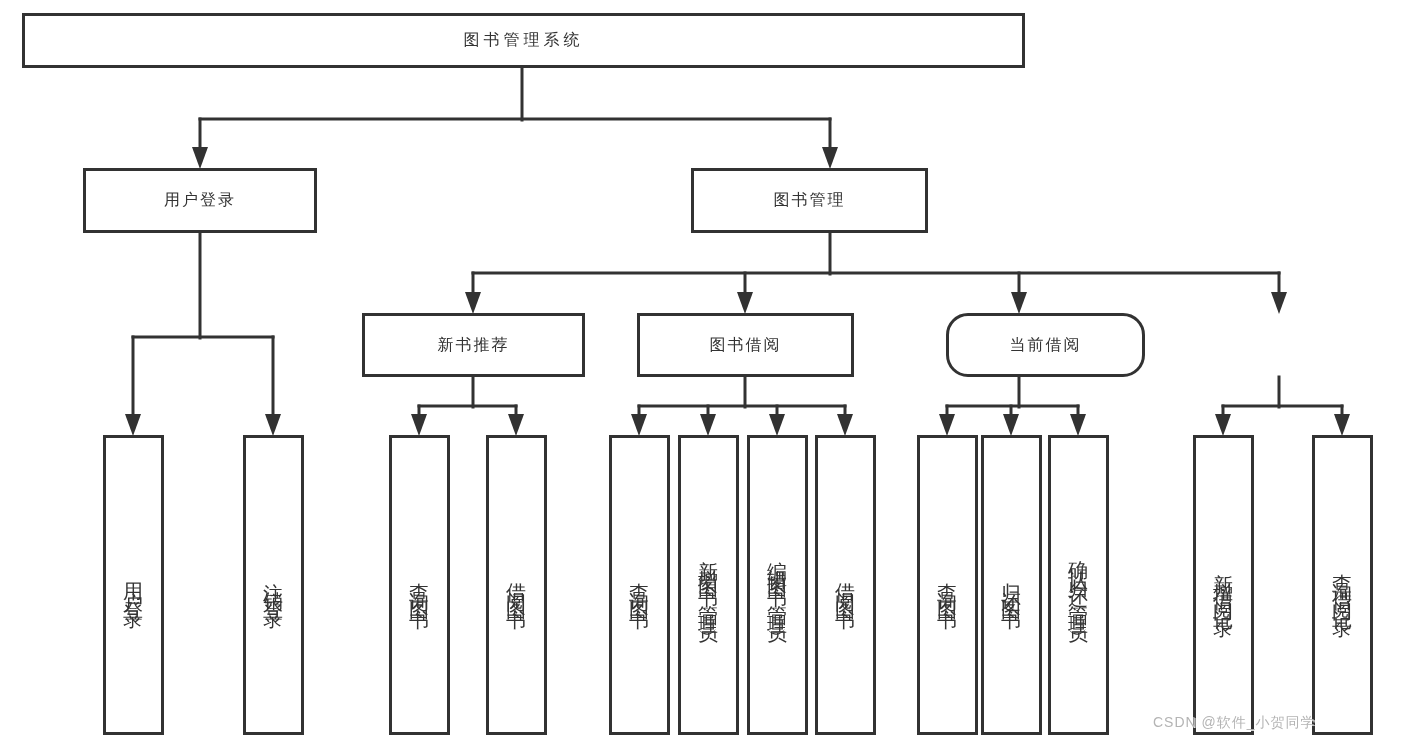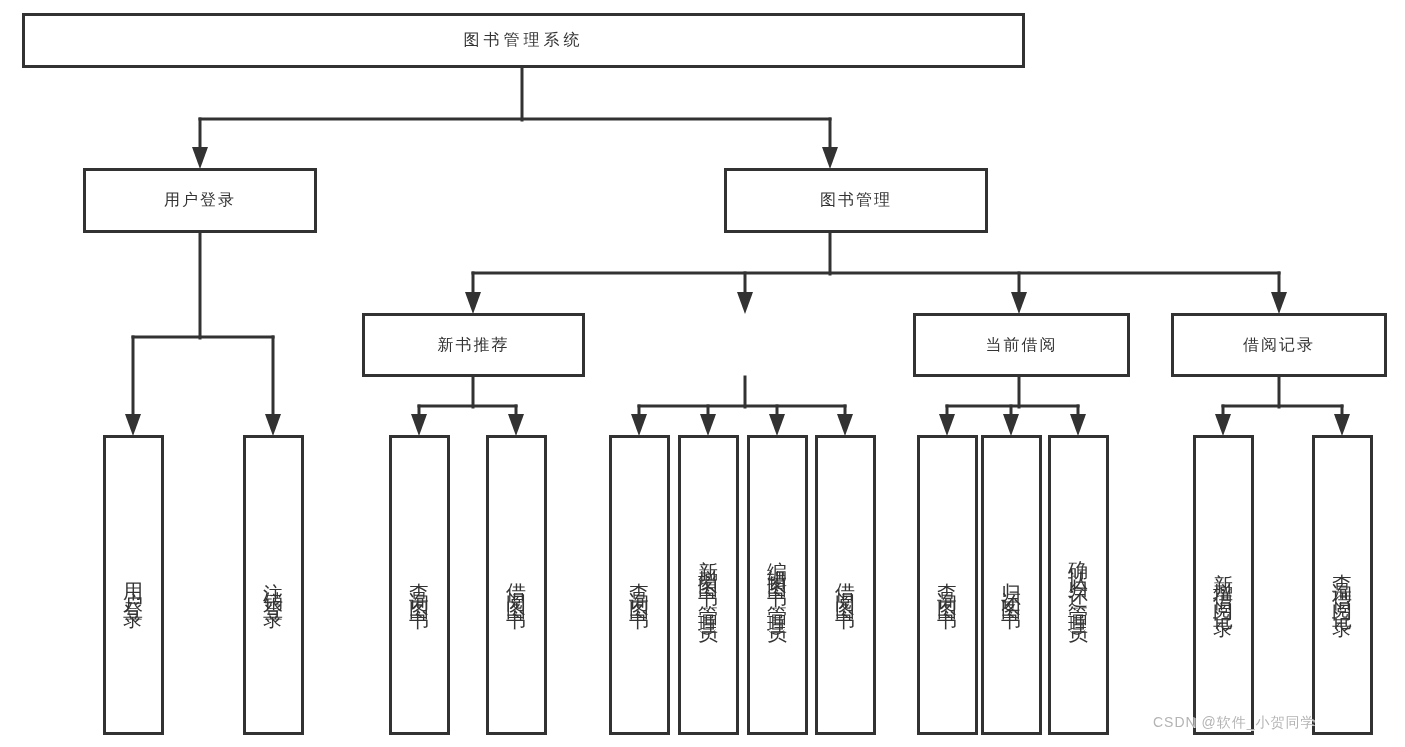--- a/index.html
+++ b/index.html
@@ -35,25 +35,25 @@
     align-items: center;
     justify-content: center;
     text-align: center;
     z-index: 2;
   }
   .h .label { font-size: 16px; letter-spacing: 2px; white-space: nowrap; }
   .root-node { left: 22px; top: 13px; width: 1003px; height: 55px; }
   .root-node .label { letter-spacing: 4px; }
   .lvl2 { top: 168px; height: 65px; }
   .n-user-login   { left: 83px;  width: 234px; }
-  .n-book-mgmt    { left: 724px; width: 264px; }
+  .n-book-mgmt    { left: 691px; width: 237px; }
   .lvl3 { top: 313px; height: 64px; text-align: center; }
   .n-new-book     { left: 362px;  width: 223px; }
   .n-book-borrow  { left: 637px;  width: 217px; }
-  .n-cur-borrow   { left: 913px;  width: 217px; }
+  .n-cur-borrow   { left: 946px;  width: 199px; border-radius: 22px; }
   .n-borrow-rec   { left: 1171px; width: 216px; }
   .leaf { top: 435px; width: 61px; height: 300px; }
   .leaf .label {
     writing-mode: vertical-rl;
     text-orientation: mixed;
     font-size: 20px;
     letter-spacing: 9px;
     line-height: 1;
   }
   .l1  { left: 103px; }
@@ -155,26 +155,26 @@
   <div class="node h lvl2 n-user-login">
     <span class="label">用户登录</span>
   </div>
   <div class="node h lvl2 n-book-mgmt">
     <span class="label">图书管理</span>
   </div>
 
   <div class="node h lvl3 n-new-book">
     <span class="label">新书推荐</span>
   </div>
+  <div class="node h lvl3 n-book-borrow">
+    <span class="label">图书借阅</span>
+  </div>
   <div class="node h lvl3 n-cur-borrow">
     <span class="label">当前借阅</span>
   </div>
-  <div class="node h lvl3 n-borrow-rec">
-    <span class="label">借阅记录</span>
-  </div>
 
   <div class="node leaf l1">
     <span class="label">用户登录</span>
   </div>
   <div class="node leaf l2">
     <span class="label">注销登录</span>
   </div>
   <div class="node leaf l3">
     <span class="label">查询图书</span>
   </div>

